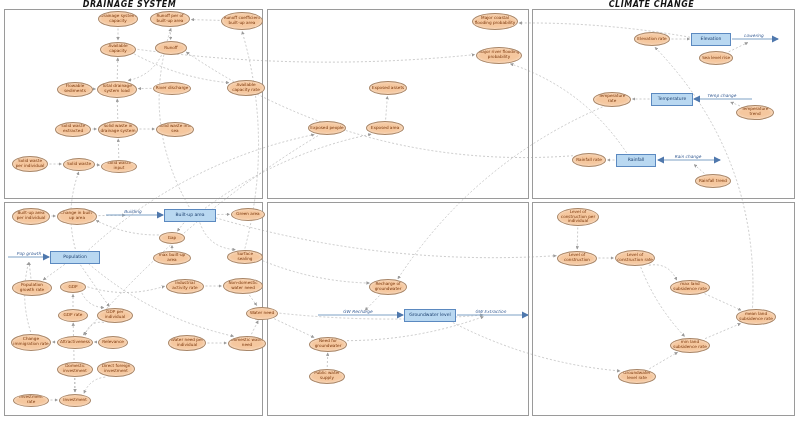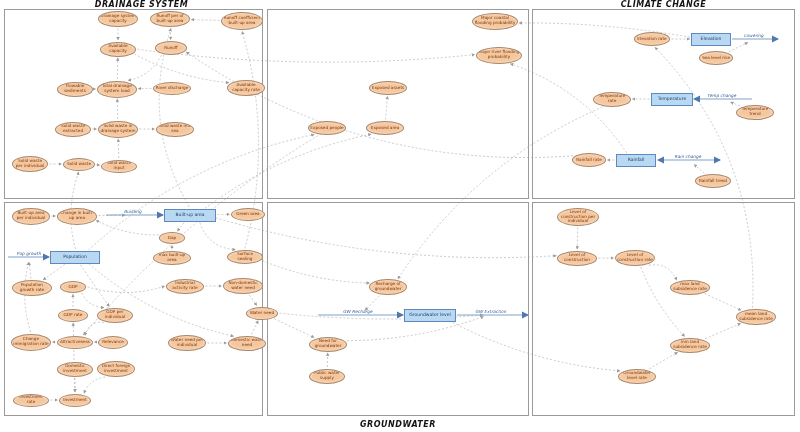--- a/index.html
+++ b/index.html
@@ -8,23 +8,23 @@
   #edge-layer{position:absolute;left:0;top:0;width:800px;height:432px;}
   .panel{position:absolute;border:1px solid #9a9a9a;box-sizing:border-box;background:transparent;}
   #panel-drainage{left:4px;top:9px;width:259px;height:190px;}
   #panel-flood{left:267px;top:9px;width:262px;height:190px;}
   #panel-climate{left:532px;top:9px;width:263px;height:190px;}
   #panel-urban{left:4px;top:202px;width:259px;height:214px;}
   #panel-ground{left:267px;top:202px;width:262px;height:214px;}
   #panel-subsid{left:532px;top:202px;width:263px;height:214px;}
   .ptitle{position:absolute;font-size:8px;font-weight:bold;font-style:italic;
           color:#141414;text-align:center;letter-spacing:.5px;}
-  #t-drainage{left:12px;top:0px;width:259px;}
+  #t-drainage{left:0;top:0px;width:259px;}
   #t-flood{left:267px;top:0px;width:262px;}
-  #t-climate{left:532px;top:0px;width:263px;font-style:italic;}
+  #t-climate{left:520px;top:0px;width:263px;font-style:italic;}
   #t-urban{left:4px;top:420px;width:259px;}
   #t-ground{left:267px;top:420px;width:262px;}
   #t-subsid{left:532px;top:420px;width:263px;}
   #node-layer{position:absolute;left:0;top:0;width:800px;height:432px;}
   .node{position:absolute;display:flex;align-items:center;justify-content:center;
         text-align:center;font-size:4.2px;line-height:1.15;box-sizing:border-box;
         padding:1px;overflow:hidden;}
   .node.variable{background:#f5c79e;border:1px solid #a8876a;border-radius:50%;
         color:#7c3a10;box-shadow:inset 0 0 3px rgba(255,255,255,.65);}
   .node.stock{background:#b9d8f1;border:1px solid #5b89c0;color:#1c3f6e;font-size:4.5px;}
@@ -134,21 +134,20 @@
 
   <div class="panel" id="panel-drainage"></div>
   <div class="panel" id="panel-flood"></div>
   <div class="panel" id="panel-climate"></div>
   <div class="panel" id="panel-urban"></div>
   <div class="panel" id="panel-ground"></div>
   <div class="panel" id="panel-subsid"></div>
 
   <div class="ptitle" id="t-drainage">DRAINAGE SYSTEM</div>
   <div class="ptitle" id="t-climate">CLIMATE CHANGE</div>
-  <div class="ptitle" id="t-ground">GROUNDWATER</div>
 
   <div id="node-layer">
       <div class="flow-label" style="left: 754px; top: 35px;">Lowering</div>
       <div class="flow-label" style="left: 722px; top: 95px;">Temp change</div>
       <div class="flow-label" style="left: 688px; top: 156px;">Rain change</div>
       <div class="flow-label" style="left: 133px; top: 211px;">Building</div>
       <div class="flow-label" style="left: 29px; top: 253px;">Pop growth</div>
       <div class="flow-label" style="left: 358px; top: 311px;">GW Recharge</div>
       <div class="flow-label" style="left: 491px; top: 311px;">GW Extraction</div>
       <div class="node variable" style="left: 98px; top: 11px; width: 40px; height: 16px;">Drainage system capacity</div>

